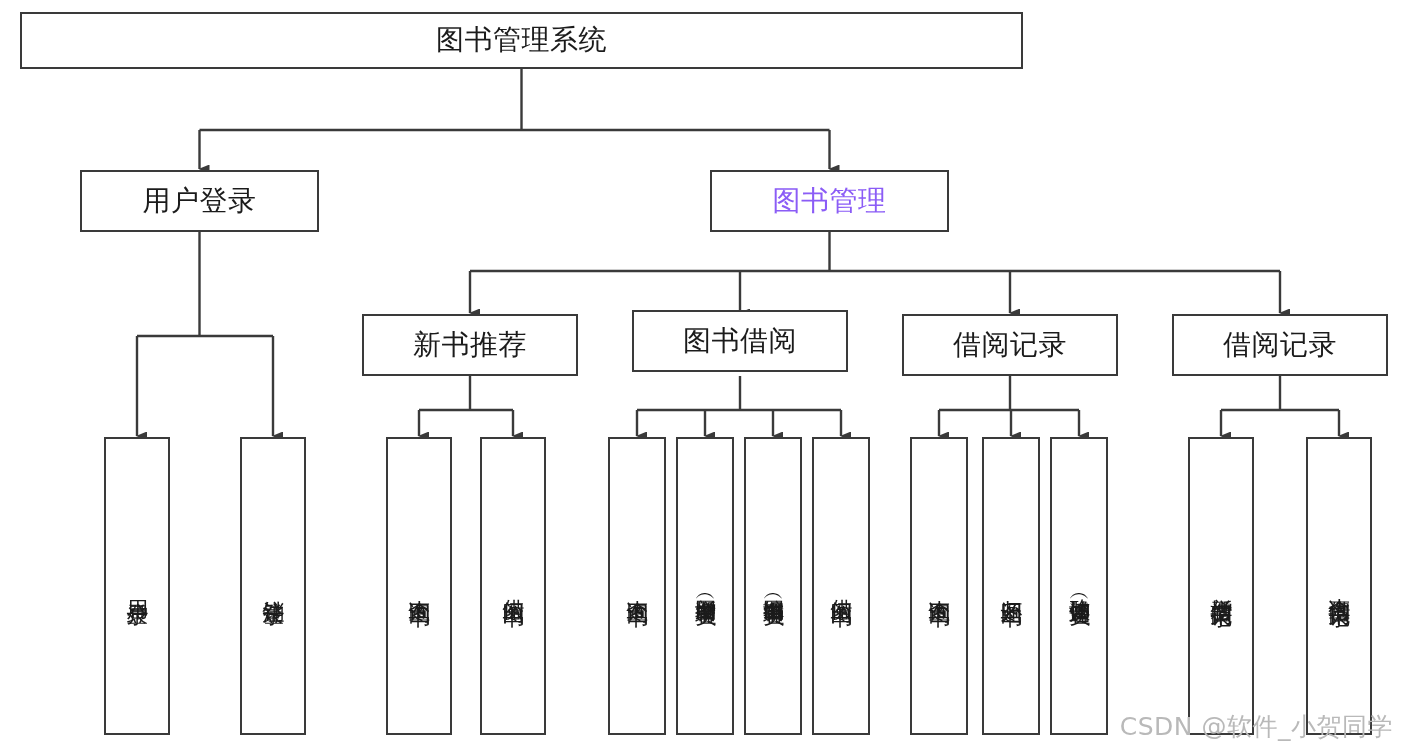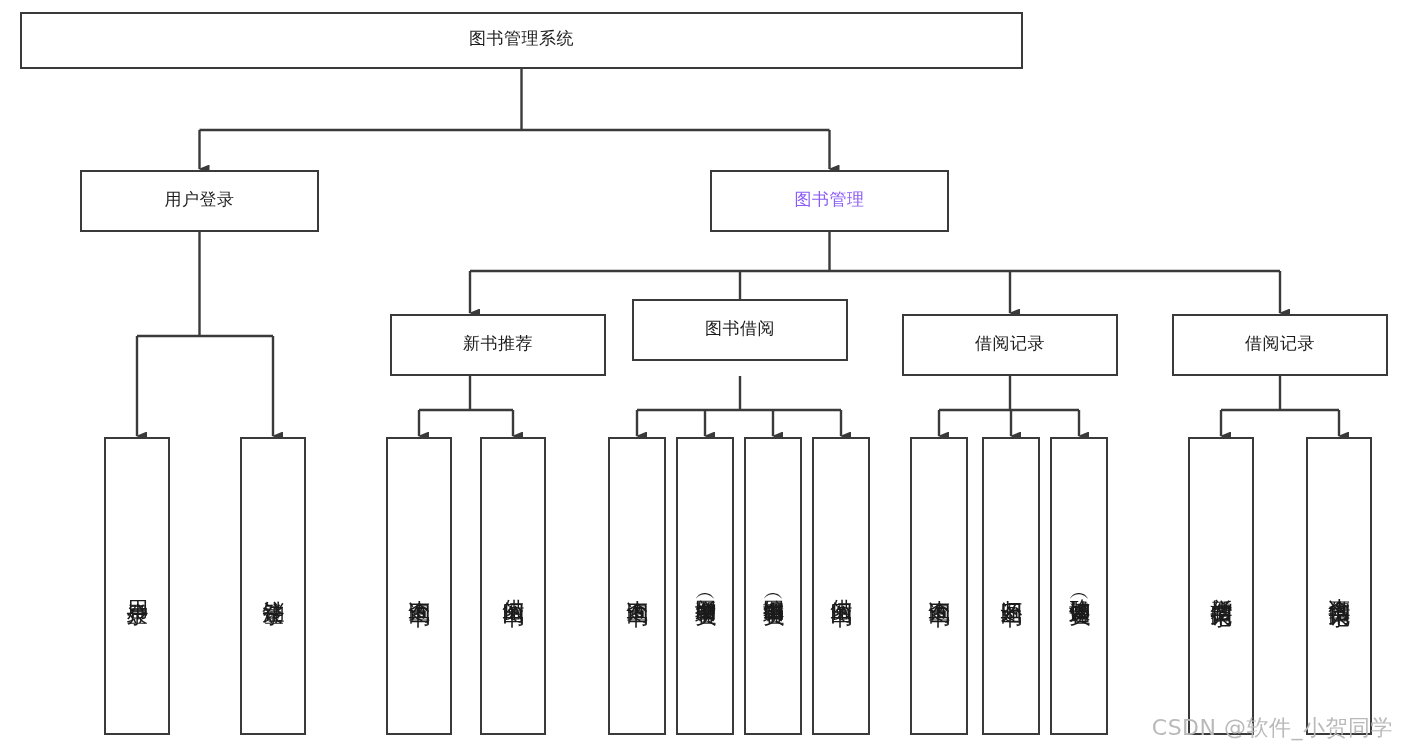--- a/index.html
+++ b/index.html
@@ -29,25 +29,24 @@
     position: absolute;
     box-sizing: border-box;
     background: #ffffff;
     border: 2px solid #3a3a3a;
     display: flex;
     align-items: center;
     justify-content: center;
     color: #1b1b1b;
   }
   .node.horiz .label {
-    font-size: 17px;
+    font-size: 28px;
     line-height: 1.1;
     letter-spacing: 0.5px;
     white-space: nowrap;
-    font-family: Liberation Mono, monospace;
   }
   .node.vert {
     align-items: center;
     justify-content: center;
   }
   .node.vert .label {
     writing-mode: vertical-rl;
     text-orientation: upright;
     font-size: 22px;
     line-height: 1.22;
@@ -56,21 +55,21 @@
     text-align: center;
   }
   .node.vert.tight .label {
     font-size: 21px;
     letter-spacing: 1px;
   }
   .watermark {
     position: absolute;
     right: 12px;
     bottom: 4px;
-    font-size: 22px;
+    font-size: 25px;
     color: #b9b9b9;
     white-space: nowrap;
     letter-spacing: 0.5px;
   }
 </style>
 </head>
 <body>
 
 <div id="canvas">
   <svg id="wires" viewBox="0 0 1405 747" xmlns="http://www.w3.org/2000/svg">
@@ -119,24 +118,24 @@
   <div id="node-layer">
       <div class="node horiz" style="left: 20px; top: 12px; width: 1003px; height: 57px; border-color: rgb(58, 58, 58); color: rgb(27, 27, 27);">
         <span class="label">图书管理系统</span>
       </div>
       <div class="node horiz" style="left: 80px; top: 170px; width: 239px; height: 62px; border-color: rgb(58, 58, 58); color: rgb(27, 27, 27);">
         <span class="label">用户登录</span>
       </div>
       <div class="node horiz" style="left: 710px; top: 170px; width: 239px; height: 62px; border-color: rgb(58, 58, 58); color: #8b5cf6;">
         <span class="label">图书管理</span>
       </div>
-      <div class="node horiz" style="left: 362px; top: 314px; width: 216px; height: 62px; border-color: rgb(58, 58, 58); color: rgb(27, 27, 27); margin-left: 28px;">
+      <div class="node horiz" style="left: 362px; top: 314px; width: 216px; height: 62px; border-color: rgb(58, 58, 58); color: rgb(27, 27, 27);">
         <span class="label">新书推荐</span>
       </div>
-      <div class="node horiz" style="left: 632px; top: 299px; width: 216px; height: 62px; border-color: rgb(58, 58, 58); color: rgb(27, 27, 27);">
+      <div class="node horiz" style="left: 632px; top: 310px; width: 216px; height: 62px; border-color: rgb(58, 58, 58); color: rgb(27, 27, 27);">
         <span class="label">图书借阅</span>
       </div>
       <div class="node horiz" style="left: 902px; top: 314px; width: 216px; height: 62px; border-color: rgb(58, 58, 58); color: rgb(27, 27, 27);">
         <span class="label">借阅记录</span>
       </div>
       <div class="node horiz" style="left: 1172px; top: 314px; width: 216px; height: 62px; border-color: rgb(58, 58, 58); color: rgb(27, 27, 27); text-align: center;">
         <span class="label">借阅记录</span>
       </div>
       <div class="node vert" style="left: 104px; top: 437px; width: 66px; height: 298px; border-color: rgb(58, 58, 58); color: rgb(27, 27, 27);">
         <span class="label">用户登录</span>

